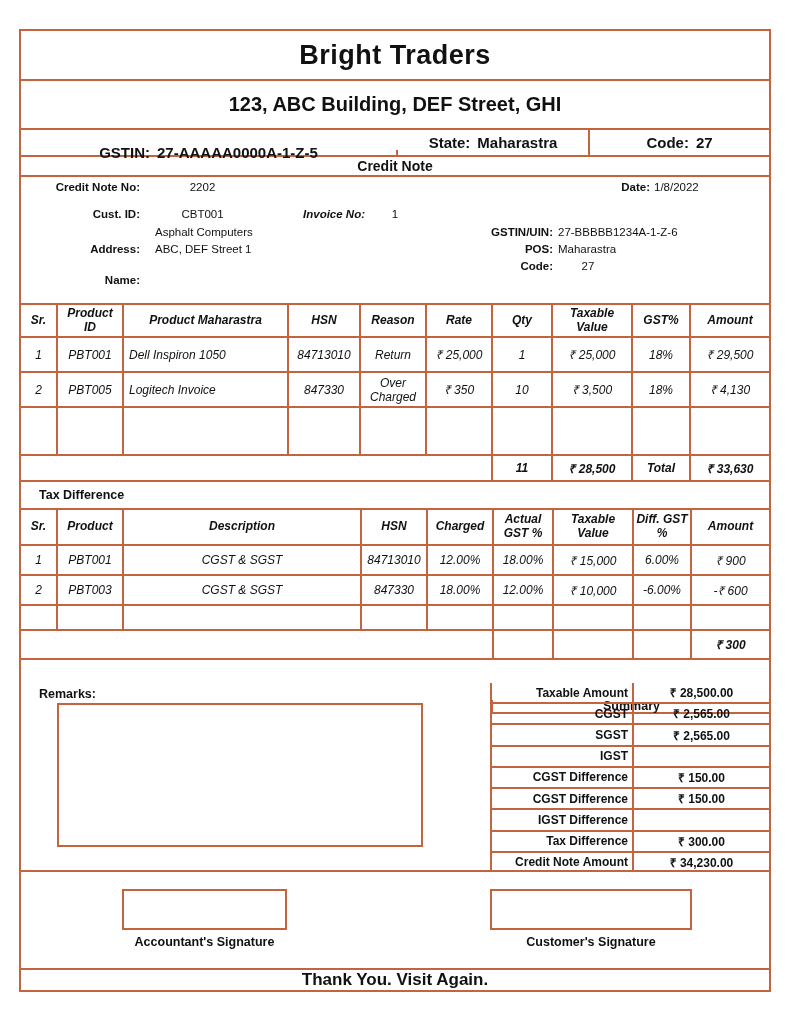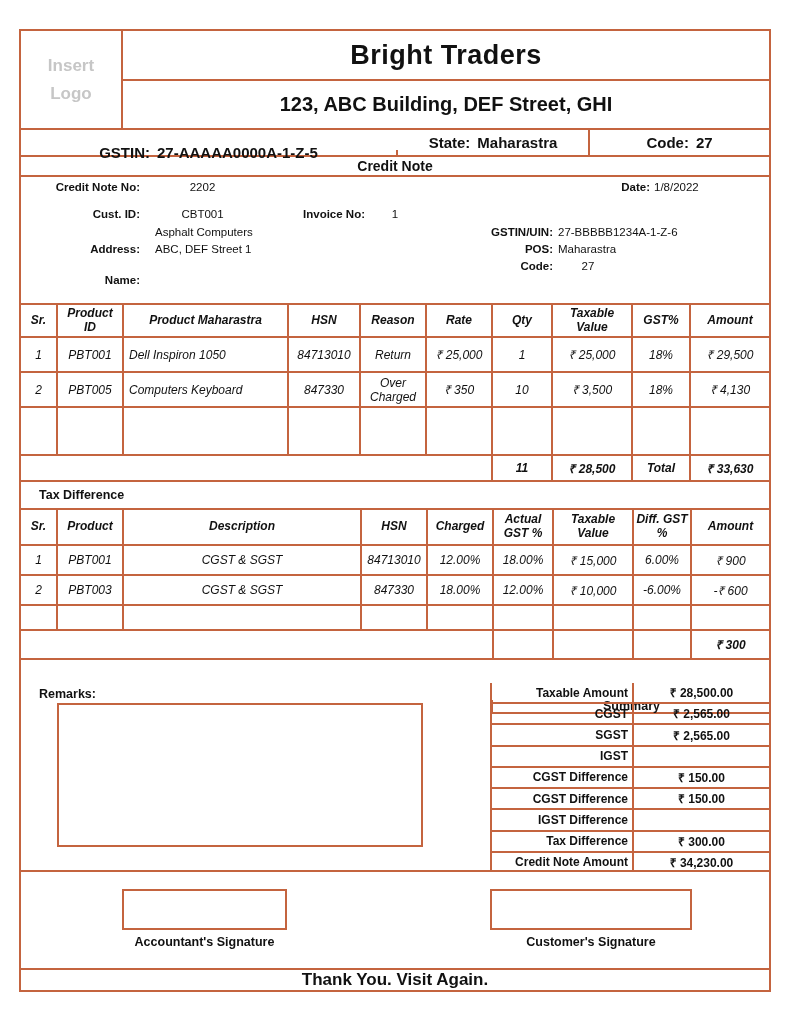--- a/index.html
+++ b/index.html
@@ -83,24 +83,20 @@
   .thanks-row{height:20px;display:flex;align-items:center;justify-content:center;
               font-size:17px;font-weight:bold;}
 </style>
 </head>
 <body>
 
 <div class="page">
   <div class="doc">
 
     <div class="header-row">
-      <div class="logo-cell">
-        <span>Insert</span>
-        <span>Logo</span>
-      </div>
       <div class="title-col">
         <div class="company">Bright Traders</div>
         <div class="address">123, ABC Building, DEF Street, GHI</div>
       </div>
     </div>
 
     <div class="gstin-row">
       <div class="cell g1">
         <span>GSTIN:</span>
         <span>27-AAAAA0000A-1-Z-5</span>
@@ -118,21 +114,21 @@
     <div class="cn-row">Credit Note</div>
 
     <div class="details">
       <div class="lbl r1" style="left:14px;width:105px;">Credit Note No:</div>
       <div class="val r1" style="left:134px;width:95px;text-align:center;">2202</div>
       <div class="lbl r1" style="left:579px;width:50px;">Date:</div>
       <div class="val r1" style="left:633px;width:80px;">1/8/2022</div>
 
       <div class="lbl r2" style="left:14px;width:105px;">Cust. ID:</div>
       <div class="val r2" style="left:134px;width:95px;text-align:center;">CBT001</div>
-      <div class="lbl r2" style="left:244px;width:100px;">Invoice No:</div>
+      <div class="lbl r2" style="left:244px;width:100px;font-style:italic;">Invoice No:</div>
       <div class="val r2" style="left:349px;width:50px;text-align:center;">1</div>
 
       <div class="lbl r3" style="left:14px;width:105px;margin-top:48px;">Name:</div>
       <div class="val r3" style="left:134px;width:170px;">Asphalt Computers</div>
       <div class="lbl r3" style="left:432px;width:100px;">GSTIN/UIN:</div>
       <div class="val r3" style="left:537px;width:180px;">27-BBBBB1234A-1-Z-6</div>
 
       <div class="lbl r4" style="left:14px;width:105px;">Address:</div>
       <div class="val r4" style="left:134px;width:170px;">ABC, DEF Street 1</div>
       <div class="lbl r4" style="left:432px;width:100px;">POS:</div>
@@ -177,21 +173,21 @@
           <td>Return</td>
           <td>₹ 25,000</td>
           <td>1</td>
           <td>₹ 25,000</td>
           <td>18%</td>
           <td>₹ 29,500</td>
         </tr>
         <tr class="data">
           <td>2</td>
           <td>PBT005</td>
-          <td class="desc-left">Computers Keyboard</td>
+          <td class="desc-left">Logitech Invoice</td>
           <td>847330</td>
           <td>Over Charged</td>
           <td>₹ 350</td>
           <td>10</td>
           <td>₹ 3,500</td>
           <td>18%</td>
           <td>₹ 4,130</td>
         </tr>
         <tr class="fill">
           <td></td>

